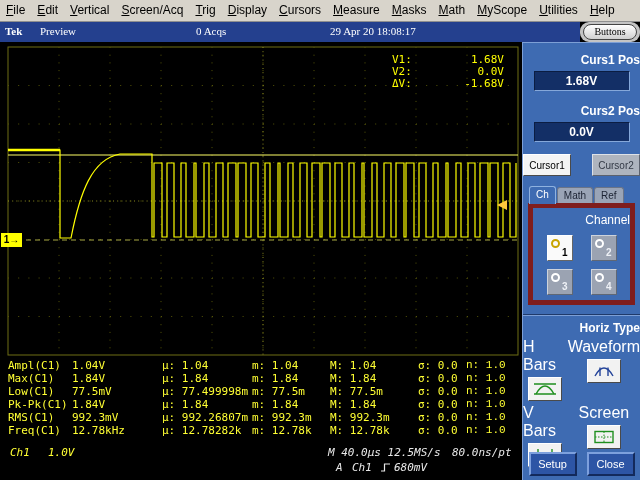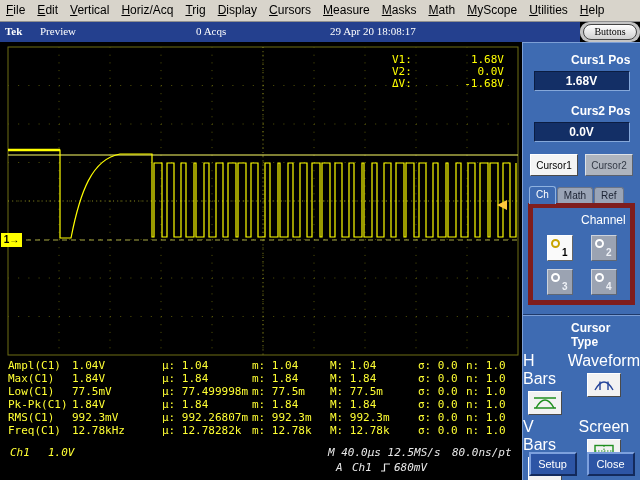--- a/index.html
+++ b/index.html
@@ -42,50 +42,50 @@
 
   #ch1-marker { position:absolute; left:1px; top:191px; width:21px; height:14px;
                 background:#ffff00; color:#000; font-size:10px; font-weight:bold;
                 text-align:center; line-height:14px; }
 
   #measurements { position:absolute; left:8px; top:317px; width:510px;
                   font-family:"DejaVu Sans Mono",monospace; font-size:11px;
                   line-height:13px; color:#ffff33; white-space:nowrap; }
   .m-row { display:flex; }
   .m-name{ width:64px; } .m-val{ width:90px; } .m-mu{ width:90px; }
-  .m-min{ width:78px; } .m-max{ width:88px; } .m-sig{ width:48px; } .m-n{ width:44px; }
+  .m-min{ width:78px; } .m-max{ width:88px; } .m-sig{ width:48px; } .m-n{ width:44px;font-family:Liberation Mono, monospace; }
 
   .status-line { position:absolute; left:0; width:522px; height:14px;
                  font-family:"DejaVu Sans Mono",monospace; font-size:11px;font-style:italic; }
   #status1 { top:404px; }
   #status2 { top:419px; }
   .status-line span { position:absolute; top:0; white-space:nowrap; }
   #st-ch    { left:10px; color:#ffff33; }
   #st-scale { left:48px; color:#ffff33; }
   #st-tb    { left:328px; color:#e8e8e8; }
   #st-rate  { left:452px; color:#e8e8e8; }
   #st-trig-a   { left:336px; color:#e8e8e8; }
   #st-trig-src { left:352px; color:#e8e8e8; }
   #st-slope    { left:380px; top:1px; }
   #st-trig-lvl { left:394px; color:#e8e8e8; }
 
   
   #rightpanel { position:absolute; left:522px; top:42px; width:118px; height:438px;
                 background:#3e6bb2; border-left:1px solid #7d9fd6;
                 border-top:1px solid #7d9fd6; color:#fff; }
-  .sec-label { text-align:left; font-size:12px; font-weight:bold; color:#fff;margin-left:48px; }
+  .sec-label { text-align:right; font-size:12px; font-weight:bold; color:#fff; }
   .value-box { width:96px; height:20px; margin:4px auto 0; background:#132f66;
                border-top:1px solid #0b1d42; border-left:1px solid #0b1d42;
                border-bottom:1px solid #85a8da; border-right:1px solid #85a8da;
                color:#fff; font-size:12px; font-weight:bold; text-align:center;
                line-height:18px; }
   #curs1-label { margin-top:10px; }
   #curs2-label { margin-top:13px; }
 
-  #cursor-btns { display:flex; justify-content:center; gap:7px; margin-top:12px; }
+  #cursor-btns { display:flex; justify-content:space-between; gap:7px; margin-top:12px; }
   .cursor-toggle { width:48px; height:22px; font-size:10px; font-family:inherit; }
   .cursor-toggle.sel  { background:#f4f4f4; color:#000;
                         border:1px solid; border-color:#ffffff #4a4a4a #4a4a4a #ffffff; }
   .cursor-toggle.unsel{ background:#aeb4be; color:#333a46;
                         border:1px solid; border-color:#dde1e7 #5c626e #5c626e #dde1e7; }
 
   #tabs { display:flex; align-items:flex-end; height:18px; margin:9px 0 0 6px; }
   .tab { font-size:10px; padding:2px 6px; background:#9aa4b6; color:#1c2333;
          border:1px solid #6a7488; border-bottom:none; border-radius:3px 3px 0 0;
          margin-right:1px; cursor:default; }
@@ -122,21 +122,21 @@
 </style>
 </head>
 <body>
 
 <div id="root">
 
   <div id="menubar">
     <span class="menu-item">File</span>
     <span class="menu-item">Edit</span>
     <span class="menu-item">Vertical</span>
-    <span class="menu-item">Horiz/Acq</span>
+    <span class="menu-item">Screen/Acq</span>
     <span class="menu-item">Trig</span>
     <span class="menu-item">Display</span>
     <span class="menu-item">Cursors</span>
     <span class="menu-item">Measure</span>
     <span class="menu-item">Masks</span>
     <span class="menu-item">Math</span>
     <span class="menu-item">MyScope</span>
     <span class="menu-item">Utilities</span>
     <span class="menu-item">Help</span>
   </div>
@@ -307,21 +307,21 @@
           <span class="num">3</span>
         </button>
         <button class="ch-btn unsel">
           <span class="ring"></span>
           <span class="num">4</span>
         </button>
       </div>
     </div>
 
     <div id="cursor-type">
-      <div class="sec-label">Cursor Type</div>
+      <div class="sec-label">Horiz Type</div>
       <div class="ct-grid">
         <div class="ct-cell">
           <div class="ct-label">H Bars</div>
           <button class="ct-btn">
             <svg width="26" height="16" viewBox="0 0 26 16">
               <path d="M2 3 H24 M2 13 H24" stroke="#1f8f1f" stroke-width="1.4" fill="none"></path>
               <path d="M4 13 Q13 -3 22 13" stroke="#1f8f1f" stroke-width="1.4" fill="none"></path>
             </svg>
           </button>
         </div>

